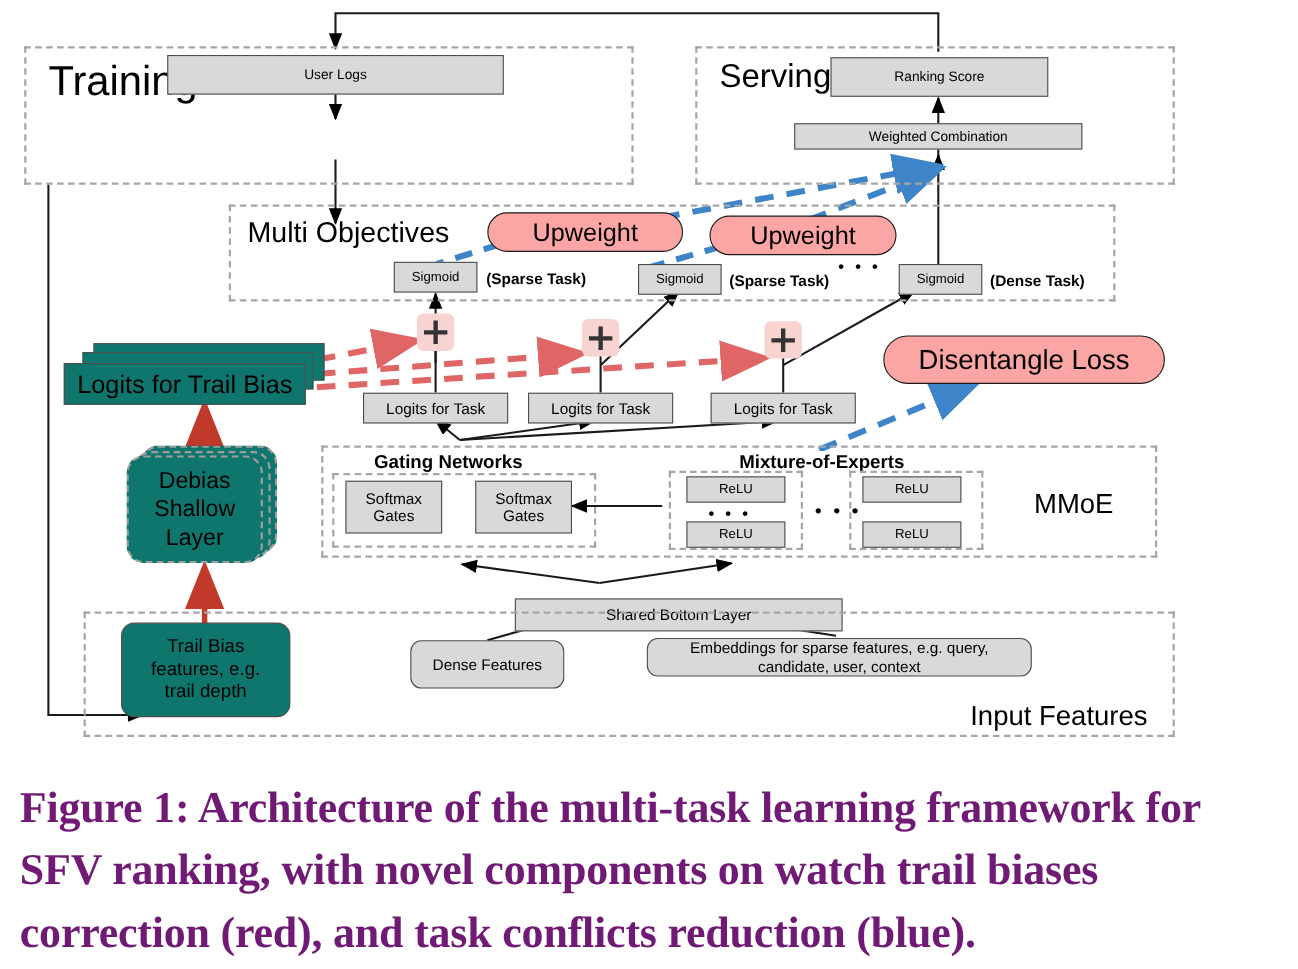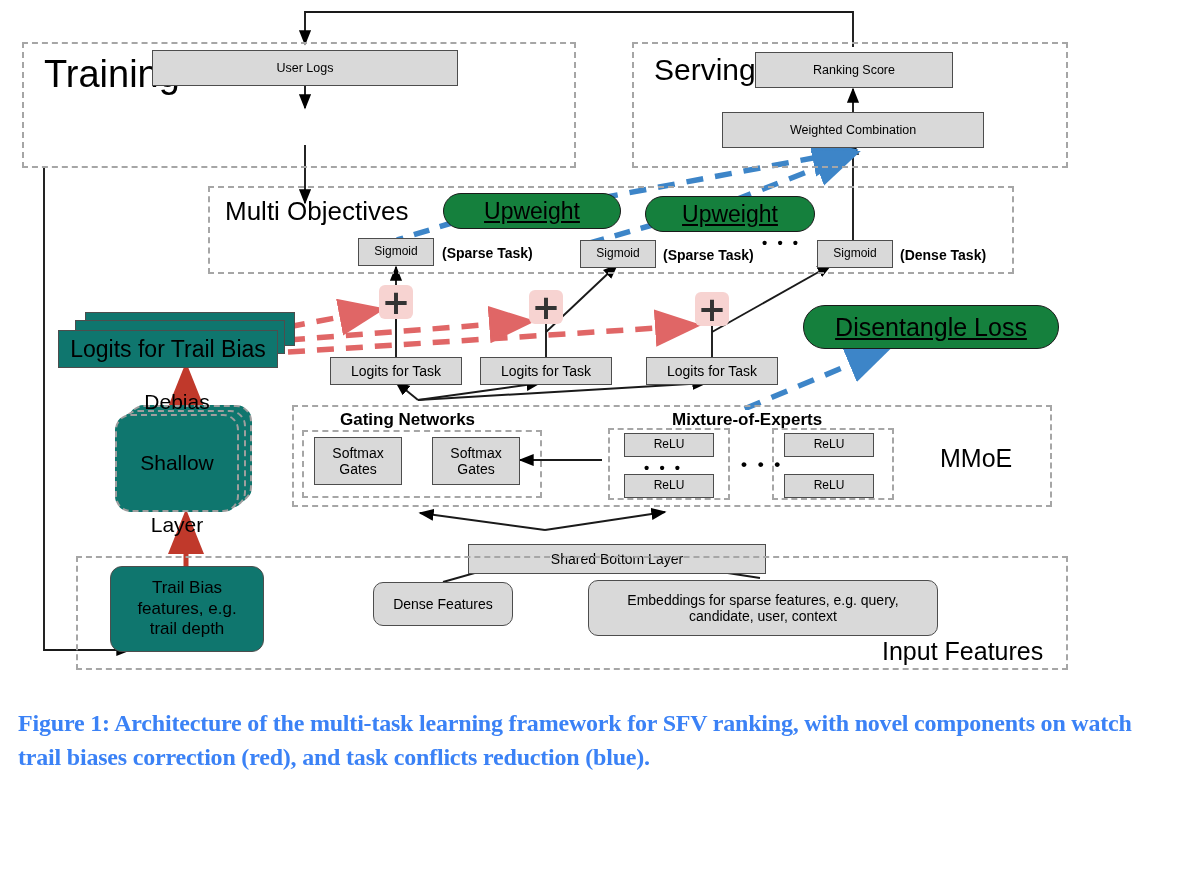--- a/index.html
+++ b/index.html
@@ -25,23 +25,23 @@
   .pink{
     background:#0f766e;border:1.6px solid #4d4d4d;
     display:flex;align-items:center;justify-content:center;
     text-align:center;color:#000;line-height:1.22;
   }
   .pink.round{border-radius:12px;}
   .pink.dashedbd{border:2px dashed #9e9e9e;border-radius:16px;}
 
   
   .bubble{
-    background:#15803d;border:1.7px solid #1a1a1a;border-radius:999px;
-    display:flex;align-items:center;justify-content:center;
-    color:#000;text-align:center;text-decoration:underline;
+    background:#fca5a5;border:1.7px solid #1a1a1a;border-radius:999px;
+    display:flex;align-items:center;justify-content:center;
+    color:#000;text-align:center;
   }
 
   
   .secTitle{color:#000;white-space:nowrap;}
 
   
   .lbl{color:#000;white-space:nowrap;font-weight:bold;}
 
   
   .plusbadge{
@@ -50,22 +50,22 @@
   }
   .plusbadge span{
     color:#333;font-weight:bold;line-height:1;
     font-family:"DejaVu Sans",sans-serif;
   }
 
   .dots{color:#000;font-weight:bold;letter-spacing:3px;white-space:nowrap;}
 
   #caption{
     position:absolute;left:18px;top:706px;width:1145px;
-    font-family:"Liberation Serif",serif;font-weight:bold;font-size:24px;
-    line-height:1.42;color:#3b82f6;letter-spacing:-0.2px;
+    font-family:"Liberation Serif",serif;font-weight:bold;font-size:40px;
+    line-height:1.42;color:#701a75;letter-spacing:-0.2px;
   }
   svg.ov{position:absolute;left:0;top:0;width:1180px;height:700px;overflow:visible;pointer-events:none;}
 </style>
 </head>
 <body>
 
 <div id="fig">
 
   <svg class="ov" viewBox="0 0 1180 700">
     <defs>
@@ -161,21 +161,21 @@
     </g>
   </svg>
 
   <div class="abs group" style="left:22px;top:42px;width:554px;height:126px;"></div>
   <div class="abs secTitle" style="left:44px;top:53px;font-size:38px;">Training</div>
   <div class="abs node sm" style="left:152px;top:50px;width:306px;height:36px;">User Logs</div>
 
   <div class="abs group" style="left:632px;top:42px;width:436px;height:126px;"></div>
   <div class="abs secTitle" style="left:654px;top:53px;font-size:30px;">Serving</div>
   <div class="abs node sm" style="left:755px;top:52px;width:198px;height:36px;">Ranking Score</div>
-  <div class="abs node sm" style="left:722px;top:112px;width:262px;height:36px;">Weighted Combination</div>
+  <div class="abs node sm" style="left:722px;top:112px;width:262px;height:24px;">Weighted Combination</div>
 
   <div class="abs group" style="left:208px;top:186px;width:806px;height:88px;"></div>
   <div class="abs secTitle" style="left:225px;top:196px;font-size:26px;">Multi Objectives</div>
 
   <div class="abs bubble" style="left:443px;top:193px;width:178px;height:36px;font-size:23px;">Upweight</div>
   <div class="abs bubble" style="left:645px;top:196px;width:170px;height:36px;font-size:23px;">Upweight</div>
 
   <div class="abs node xs" style="left:358px;top:238px;width:76px;height:28px;">Sigmoid</div>
   <div class="abs lbl" style="left:442px;top:245px;font-size:14px;">(Sparse Task)</div>
 
@@ -196,21 +196,21 @@
   <div class="abs plusbadge" style="left:695px;top:292px;width:34px;height:34px;">
     <span style="font-size:34px;">+</span>
   </div>
 
   <div class="abs pink" style="left:85px;top:312px;width:210px;height:34px;"></div>
   <div class="abs pink" style="left:75px;top:320px;width:210px;height:34px;"></div>
   <div class="abs pink" style="left:58px;top:330px;width:220px;height:38px;font-size:23px;">Logits for Trail Bias</div>
 
   <div class="abs pink dashedbd" style="left:128px;top:405px;width:124px;height:98px;"></div>
   <div class="abs pink dashedbd" style="left:122px;top:410px;width:124px;height:98px;"></div>
-  <div class="abs pink dashedbd" style="left:115px;top:414px;width:124px;height:98px;flex-direction:column;font-size:21px;gap:36px;">
+  <div class="abs pink dashedbd" style="left:115px;top:414px;width:124px;height:98px;flex-direction:column;font-size:21px;">
     <div>Debias</div>
     <div>Shallow</div>
     <div>Layer</div>
   </div>
 
   <div class="abs node sm" style="left:330px;top:357px;width:132px;height:28px;font-size:14px;">Logits for Task</div>
   <div class="abs node sm" style="left:480px;top:357px;width:132px;height:28px;font-size:14px;">Logits for Task</div>
   <div class="abs node sm" style="left:646px;top:357px;width:132px;height:28px;font-size:14px;">Logits for Task</div>
 
   <div class="abs bubble" style="left:803px;top:305px;width:256px;height:44px;font-size:25px;">Disentangle Loss</div>
@@ -247,20 +247,20 @@
   <div class="abs secTitle" style="left:882px;top:637px;font-size:25px;">Input Features</div>
 
   <div class="abs pink round" style="left:110px;top:566px;width:154px;height:86px;flex-direction:column;font-size:17px;">
     <div>Trail Bias</div>
     <div>features, e.g.</div>
     <div>trail depth</div>
   </div>
 
   <div class="abs node round sm" style="left:373px;top:582px;width:140px;height:44px;font-size:14px;">Dense Features</div>
 
-  <div class="abs node round" style="left:588px;top:580px;width:350px;height:56px;flex-direction:column;font-size:14px;">
+  <div class="abs node round" style="left:588px;top:580px;width:350px;height:35px;flex-direction:column;font-size:14px;">
     <div>Embeddings for sparse features, e.g. query,</div>
     <div>candidate, user, context</div>
   </div>
 
 </div>
 
 <div id="caption">Figure 1: Architecture of the multi-task learning framework for SFV ranking, with novel components on watch trail biases correction (red), and task conflicts reduction (blue).</div>
 
 </body></html>

